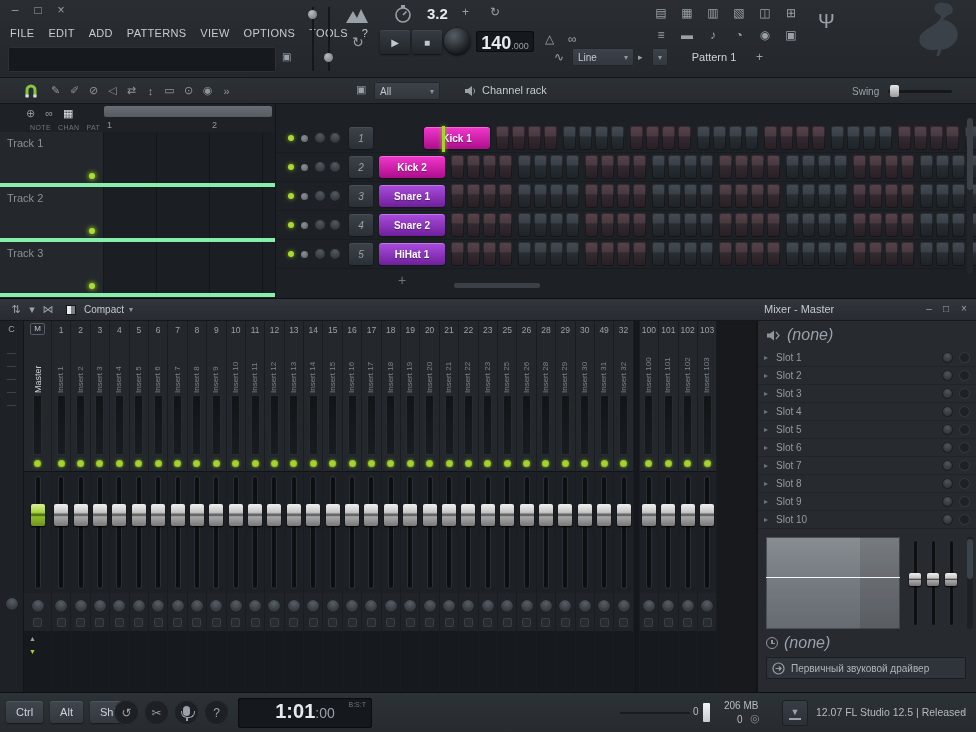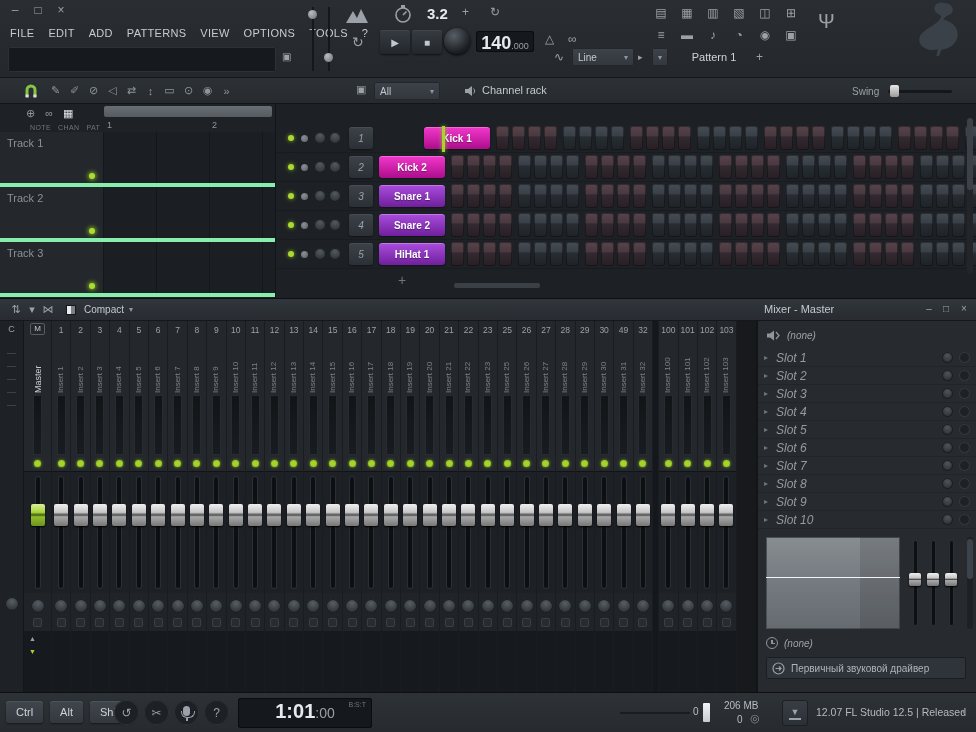--- a/index.html
+++ b/index.html
@@ -82,24 +82,24 @@
 .meter{width:9px;height:60px;margin-top:2px;background:linear-gradient(#121518,#181c20);border-radius:1px;box-shadow:inset 0 0 0 1px #272c31}
 .sled{width:7px;height:7px;border-radius:50%;margin-top:5px;background:#a6d32e;box-shadow:0 0 3px #8bbf13,inset 0 0 1px #5a7a10}
 .frame{position:relative;width:100%;height:122px;margin-top:4px;border-top:1px solid #111417}
 .groove{position:absolute;left:50%;margin-left:-2px;top:5px;bottom:5px;width:4px;background:#0d1013;border-radius:2px;box-shadow:0 0 0 1px #2a2f34}
 .handle{position:absolute;left:50%;margin-left:-7px;top:32px;width:14px;height:22px;border-radius:2px;background:linear-gradient(180deg,#efefef,#c6c6c6 38%,#4f4f4f 50%,#a8a8a8 58%,#777);box-shadow:0 1px 2px #000}
 .handle.green{background:linear-gradient(180deg,#d9ee9b,#a9d338 38%,#3c5c12 50%,#8fba2a 58%,#6d9421)}
 .pknob{width:14px;height:14px;border-radius:50%;margin-top:6px;background:radial-gradient(circle at 50% 32%,#575e65,#2e3338 72%);box-shadow:inset 0 0 0 1px #191d21;flex:none}
 .armq{width:9px;height:9px;border-radius:2px;margin-top:5px;background:#272c31;box-shadow:inset 0 0 0 1px #3a4046}
 
 .fxpanel{position:absolute;left:756px;top:22px;width:220px;height:372px;background:#272b30;border-left:2px solid #121518}
-.fxrow{display:flex;align-items:center;height:20px;padding:0 8px;color:#9aa1a8;font-size:10px;font-style:italic}
+.fxrow{display:flex;align-items:center;height:20px;padding:0 8px;color:#9aa1a8;font-size:16px;font-style:italic}
 .slot-row{display:flex;align-items:center;height:18px;padding:0 6px;border-bottom:1px solid #212529;color:#949aa1}
 .slot-arrow{width:12px;font-size:8px;color:#6f757c;font-style:normal}
-.slot-name{flex:1;font-style:italic;font-size:12px}
+.slot-name{flex:1;font-size:10px}
 .slot-knob{width:11px;height:11px;border-radius:50%;margin-right:6px;background:radial-gradient(circle at 50% 32%,#4d545b,#2c3136 75%);box-shadow:inset 0 0 0 1px #1a1d21;flex:none}
 .slot-led{width:11px;height:11px;border-radius:50%;background:#1e2226;box-shadow:inset 0 0 0 1px #343a40;flex:none}
 .wavebox{position:absolute;left:8px;top:216px;width:134px;height:92px;background:linear-gradient(180deg,#888d92,#74797f 52%,#666b71);box-shadow:inset 0 0 0 1px #4a4f55}
 .wavebox::after{content:"";position:absolute;left:0;right:0;top:44%;height:1px;background:#f2f5f8}
 .wavebox::before{content:"";position:absolute;right:0;top:0;bottom:0;width:30%;background:rgba(0,0,0,.12)}
 .minif{position:absolute;width:14px;height:88px}
 .minif .groove{margin-left:-1.5px;top:2px;bottom:2px;width:3px}
 .minif .handle{width:12px;height:13px;margin-left:-6px;top:34px}
 .fxscroll{position:absolute;right:3px;top:216px;width:6px;height:92px;background:#1d2125;border-radius:3px}
 .fxscroll::after{content:"";position:absolute;left:0;top:2px;width:6px;height:40px;background:#3d434a;border-radius:3px;display:block}
@@ -827,32 +827,20 @@
           <div class="meter"></div>
           <div class="sled"></div>
           <div class="frame">
             <div class="groove"></div>
             <div class="handle"></div>
           </div>
           <div class="pknob"></div>
           <div class="armq"></div>
         </div>
         <div class="strip">
-          <div class="tnum">27</div>
-          <div class="tins">Insert 27</div>
-          <div class="meter"></div>
-          <div class="sled"></div>
-          <div class="frame">
-            <div class="groove"></div>
-            <div class="handle"></div>
-          </div>
-          <div class="pknob"></div>
-          <div class="armq"></div>
-        </div>
-        <div class="strip">
           <div class="tnum">28</div>
           <div class="tins">Insert 28</div>
           <div class="meter"></div>
           <div class="sled"></div>
           <div class="frame">
             <div class="groove"></div>
             <div class="handle"></div>
           </div>
           <div class="pknob"></div>
           <div class="armq"></div>

